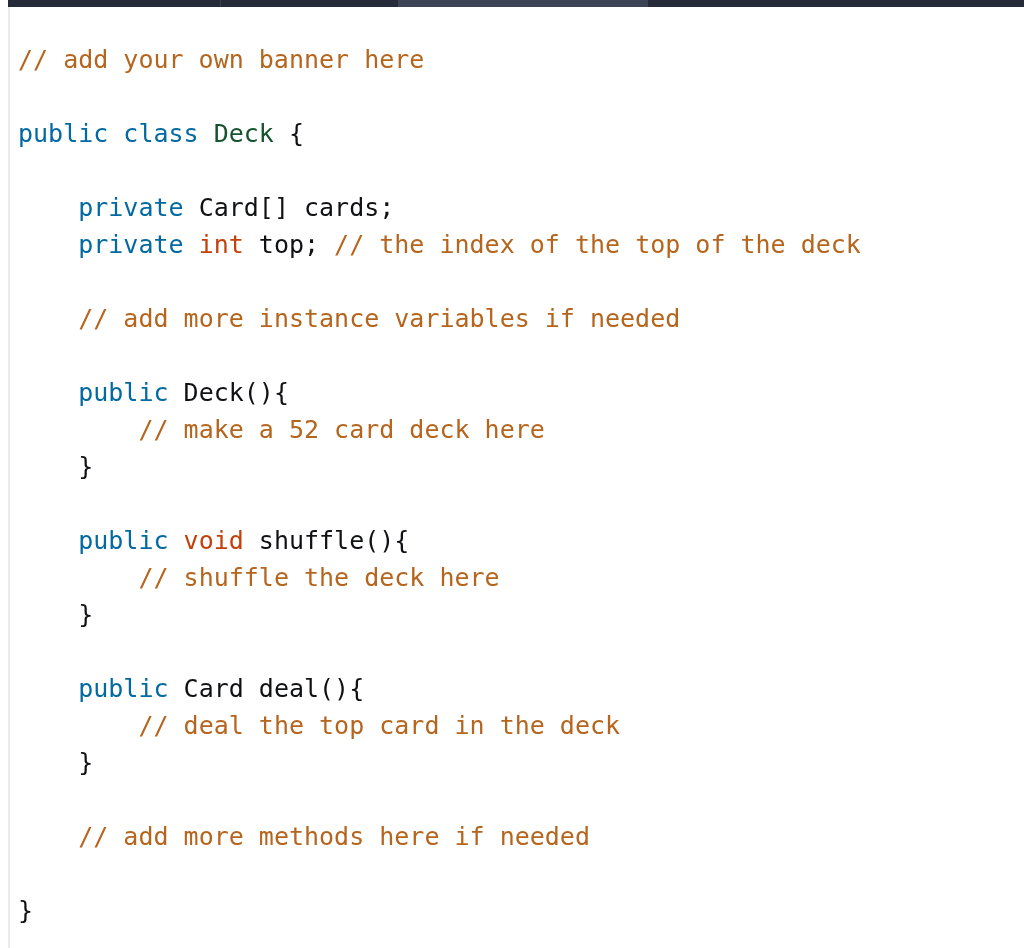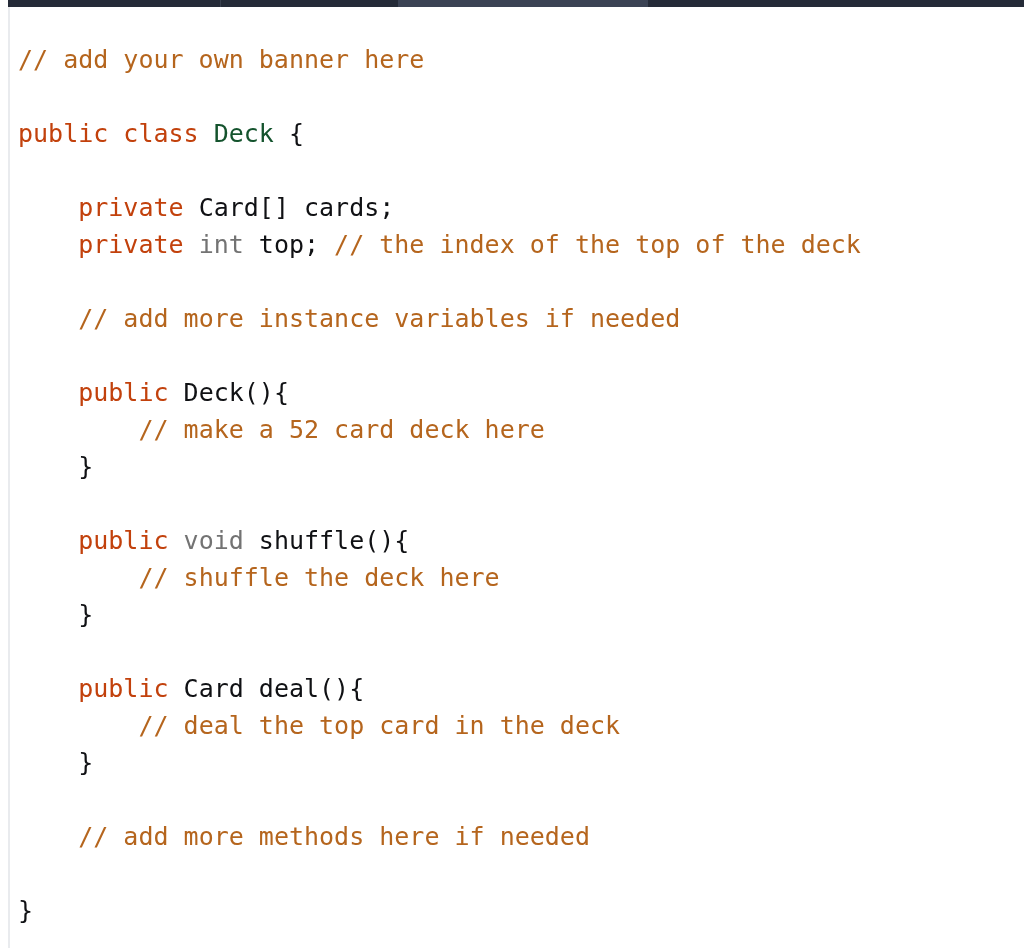--- a/index.html
+++ b/index.html
@@ -75,22 +75,22 @@
   .line {
     height: 37px;
     white-space: pre;
   }
   .line.blank {
     height: 37px;
   }
 
   
   .cmt  { color: #b5651d; }
-  .kw   { color: #c2410c; }
-  .type { color: #737373; }
+  .kw   { color: #0369a1; }
+  .type { color: #c2410c; }
   .cls  { color: #14532d; }
   .plain{ color: #101114; }
 </style>
 </head>
 <body>
 
 <div id="app">
 
   <div class="chrome-bar">
     <div class="chrome-seam"></div>

